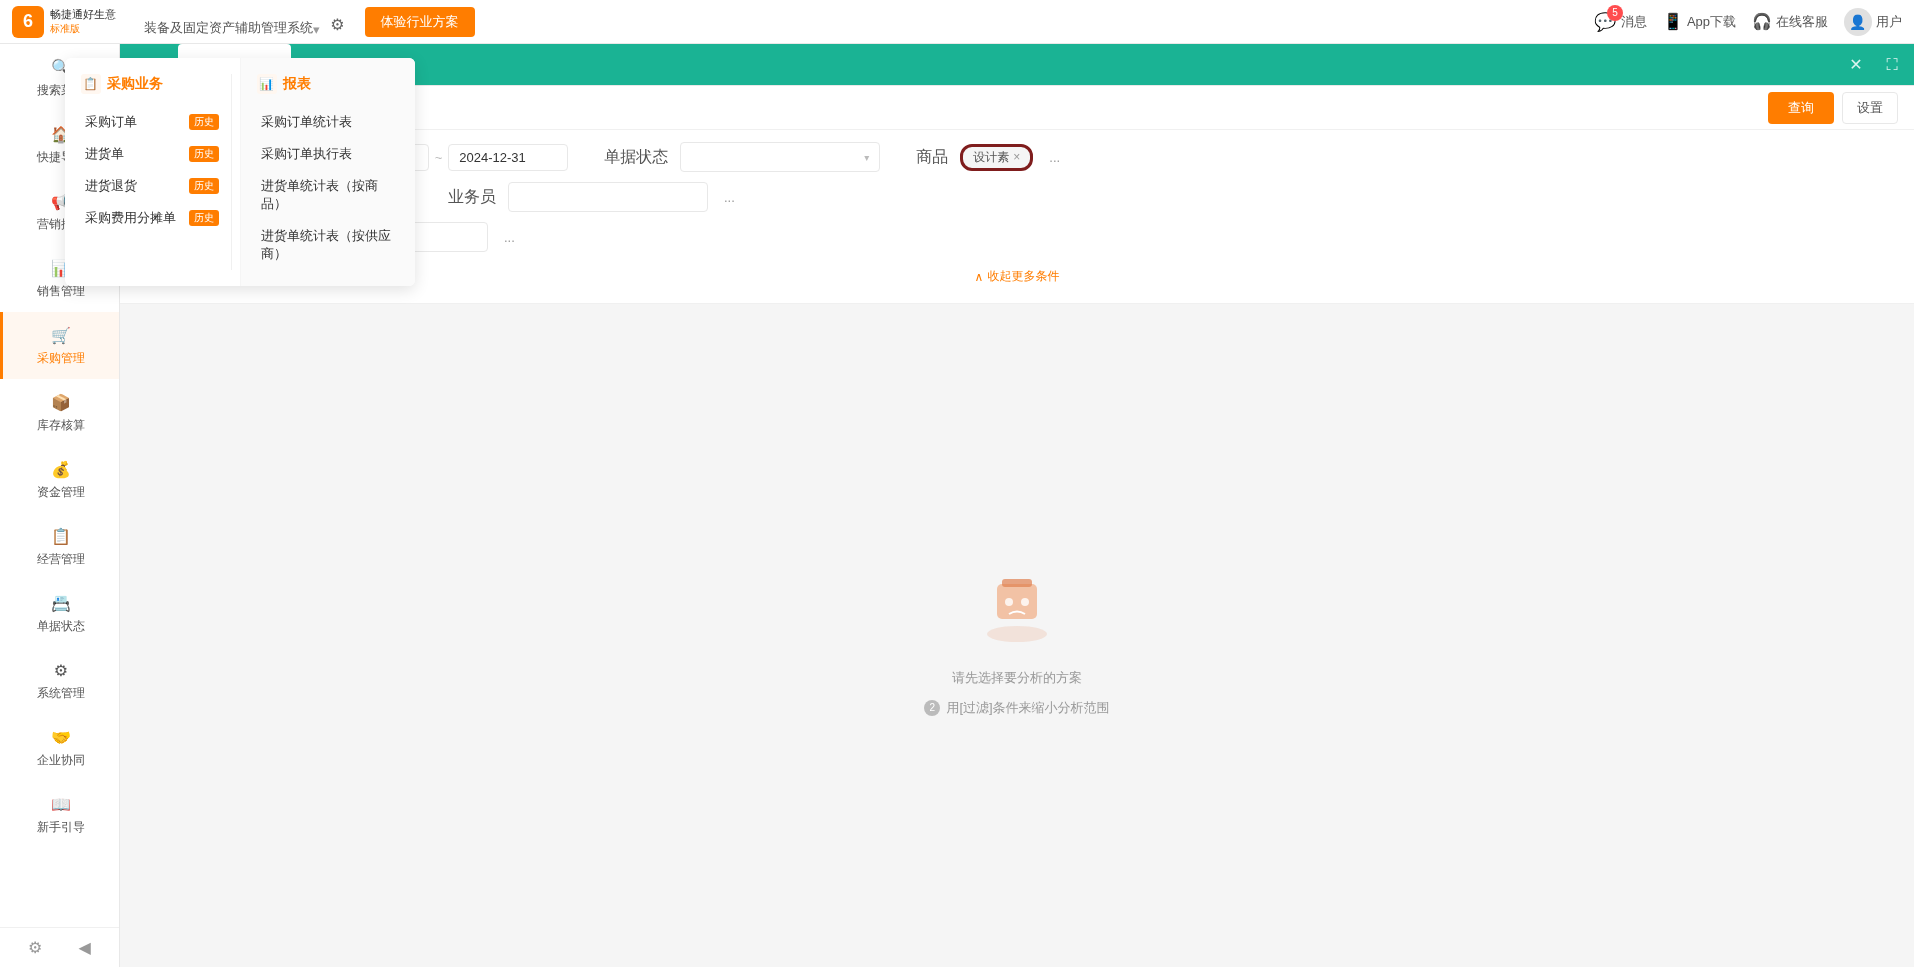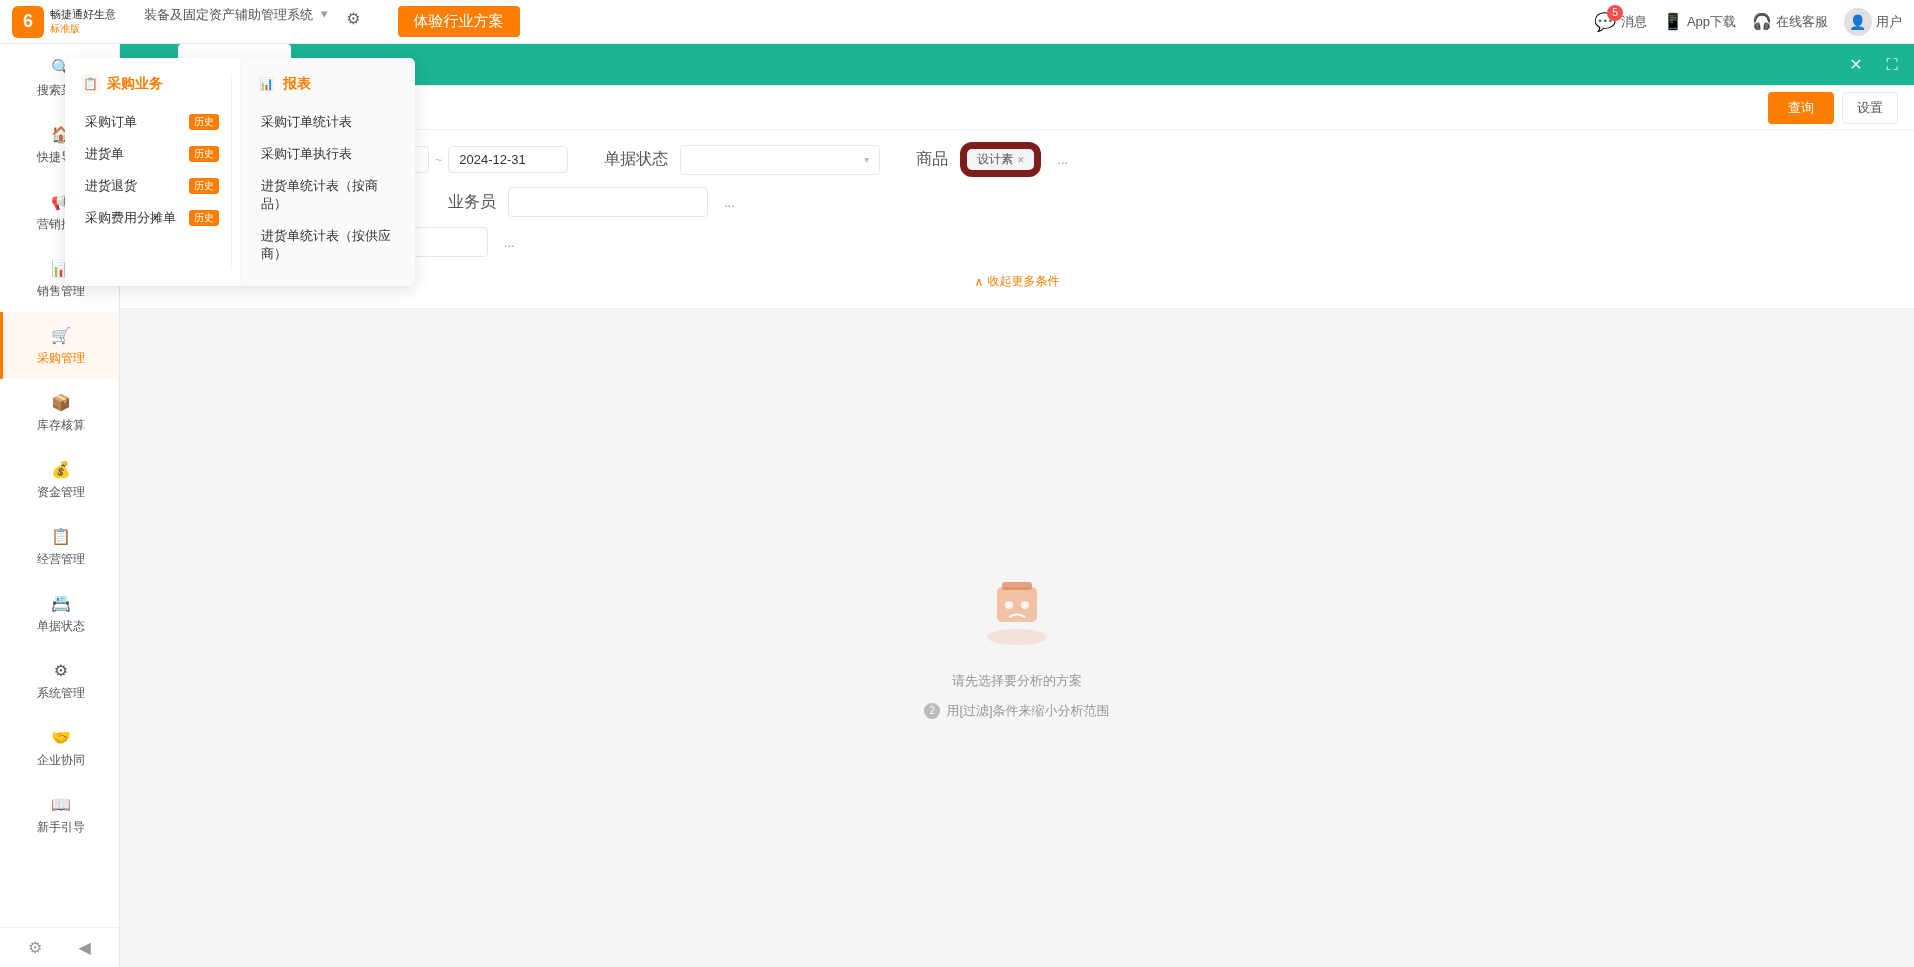--- a/index.html
+++ b/index.html
@@ -40,22 +40,21 @@
       line-height: 1.3;
       font-family: Liberation Serif, serif;
     }
     .logo-sub {
       font-size: 10px;
       color: #ff7d00;
     }
     .system-title {
       flex: 1;
       display: flex;
-      align-items: flex-start;
-      gap: 8px;
+      align-items: flex-end;
       color: #333;
       font-size: 13px;
       padding-left: 12px;
     }
     .system-title-text {
       color: #555;
     }
     .title-dropdown {
       cursor: pointer;
       color: #999;
@@ -71,22 +70,22 @@
       font-size: 16px;
       margin-left: 6px;
     }
     .industry-btn {
       background: #ff7d00;
       color: white;
       border: none;
       padding: 6px 16px;
       border-radius: 4px;
       cursor: pointer;
-      font-size: 15px;
-      margin-left: 24px;
+      font-size: 13px;
+      margin-left: 15px;
     }
     .top-right {
       display: flex;
       align-items: center;
       gap: 16px;
       margin-left: auto;
     }
     .top-right-item {
       display: flex;
       align-items: center;
@@ -297,21 +296,21 @@
       gap: 4px;
     }
     .date-quick-btn {
       font-size: 12px;
       color: #ff7d00;
       cursor: pointer;
       padding: 2px 4px;
     }
     .tag-item {
       background: #f5f5f5;
-      border: 7px solid #7f1d1d;
+      border: 3px solid #7f1d1d;
       border-radius: 12px;
       padding: 2px 10px;
       font-size: 12px;
       color: #555;
       display: flex;
       align-items: center;
       gap: 4px;
     }
     .tag-close {
       color: #999;

